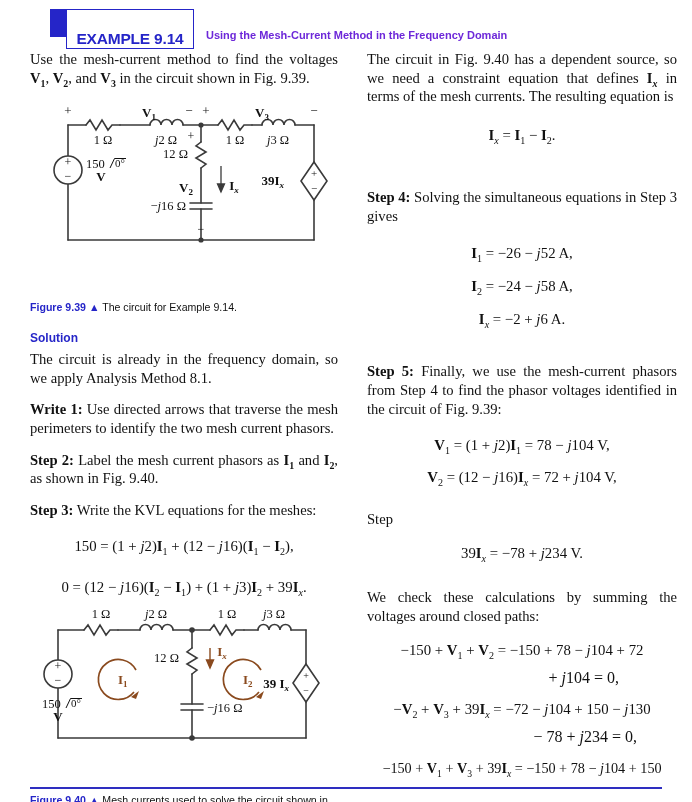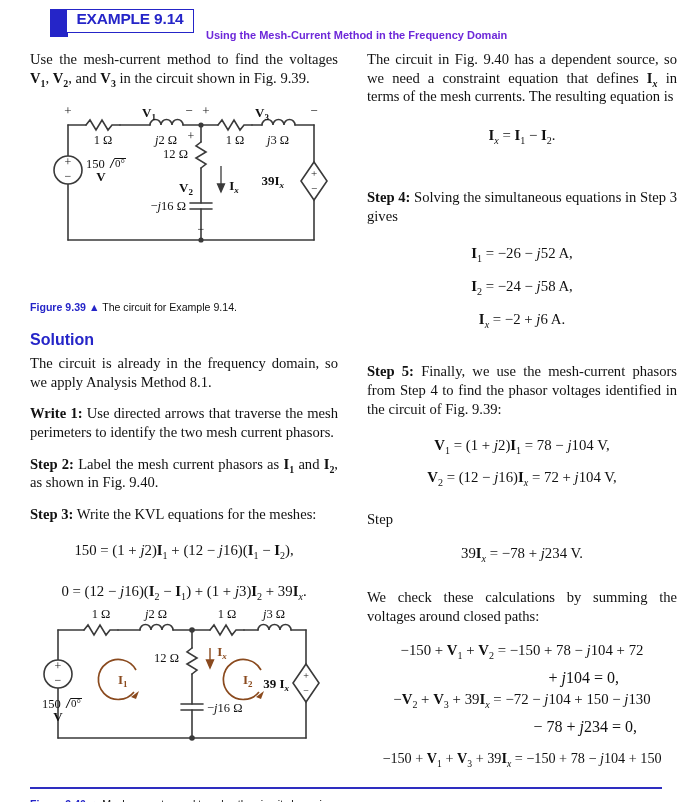--- a/index.html
+++ b/index.html
@@ -15,25 +15,25 @@
 
   
   .banner{
     position:absolute;left:50px;top:9px;width:600px;height:28px;
   }
   .banner-block{
     position:absolute;left:0;top:0;width:18px;height:28px;
     background:#2525c8;
   }
   .banner-box{
-    position:absolute;left:16px;top:0;width:128px;height:24px;
+    position:absolute;left:16px;top:0;width:128px;height:40px;
     border:1.5px solid #2525c8;
     background:#ffffff;
     box-sizing:border-box;
-    display:flex;align-items:flex-start;justify-content:center;
+    display:flex;align-items:flex-end;justify-content:center;
   }
   .banner-label{
     font-family:"Liberation Sans", sans-serif;
     font-weight:bold;font-size:15.5px;color:#2525c8;
     letter-spacing:-0.2px;
   }
   .banner-title{
     position:absolute;left:156px;top:12px;height:28px;
     display:flex;align-items:center;
     font-family:"Liberation Sans", sans-serif;
@@ -57,21 +57,21 @@
   sub{font-size:0.68em;line-height:0;}
   .eq{
     text-align:center;
     font-size:14.8px;
     margin:16px 0 0 0;
     white-space:nowrap;
   }
   .eq-r{text-align:right;font-size:16px;margin:10px 0 0 0;white-space:nowrap;}
   .solution-head{
     font-family:"Liberation Sans", sans-serif;
-    font-weight:bold;font-size:16px;color:#2525c8;
+    font-weight:bold;font-size:12px;color:#2525c8;
     margin:16px 0 5px 0;
   }
 
   
   .caption{
     font-family:"Liberation Sans", sans-serif;
     font-size:10.6px;line-height:1.3;color:#111;
   }
   .caption .fignum{color:#2525c8;font-weight:bold;}
   .caption .tri{color:#2525c8;}
@@ -205,21 +205,21 @@
 
     <p class="body" style="margin-top:26px;">We check these calculations by summing the voltages around closed paths:</p>
 
     <div class="eq" style="margin-top:17px;">
       −150 + <span class="vec">V</span><sub>1</sub> + <span class="vec">V</span><sub>2</sub>
       = −150 + 78 − <i>j</i>104 + 72
     </div>
     <div class="eq-r" style="padding-right:58px;">
       + <i>j</i>104 = 0,
     </div>
-    <div class="eq" style="margin-top:4px;">
+    <div class="eq" style="margin-top:14px;">
       −<span class="vec">V</span><sub>2</sub> + <span class="vec">V</span><sub>3</sub>
       + 39<span class="vec">I</span><sub><i>x</i></sub> = −72 − <i>j</i>104 + 150 − <i>j</i>130
     </div>
     <div class="eq-r" style="padding-right:40px;">
       − 78 + <i>j</i>234 = 0,
     </div>
     <div class="eq" style="margin-top:14px;font-size:14.2px;">
       −150 + <span class="vec">V</span><sub>1</sub> + <span class="vec">V</span><sub>3</sub>
       + 39<span class="vec">I</span><sub><i>x</i></sub> = −150 + 78 − <i>j</i>104 + 150
     </div>

